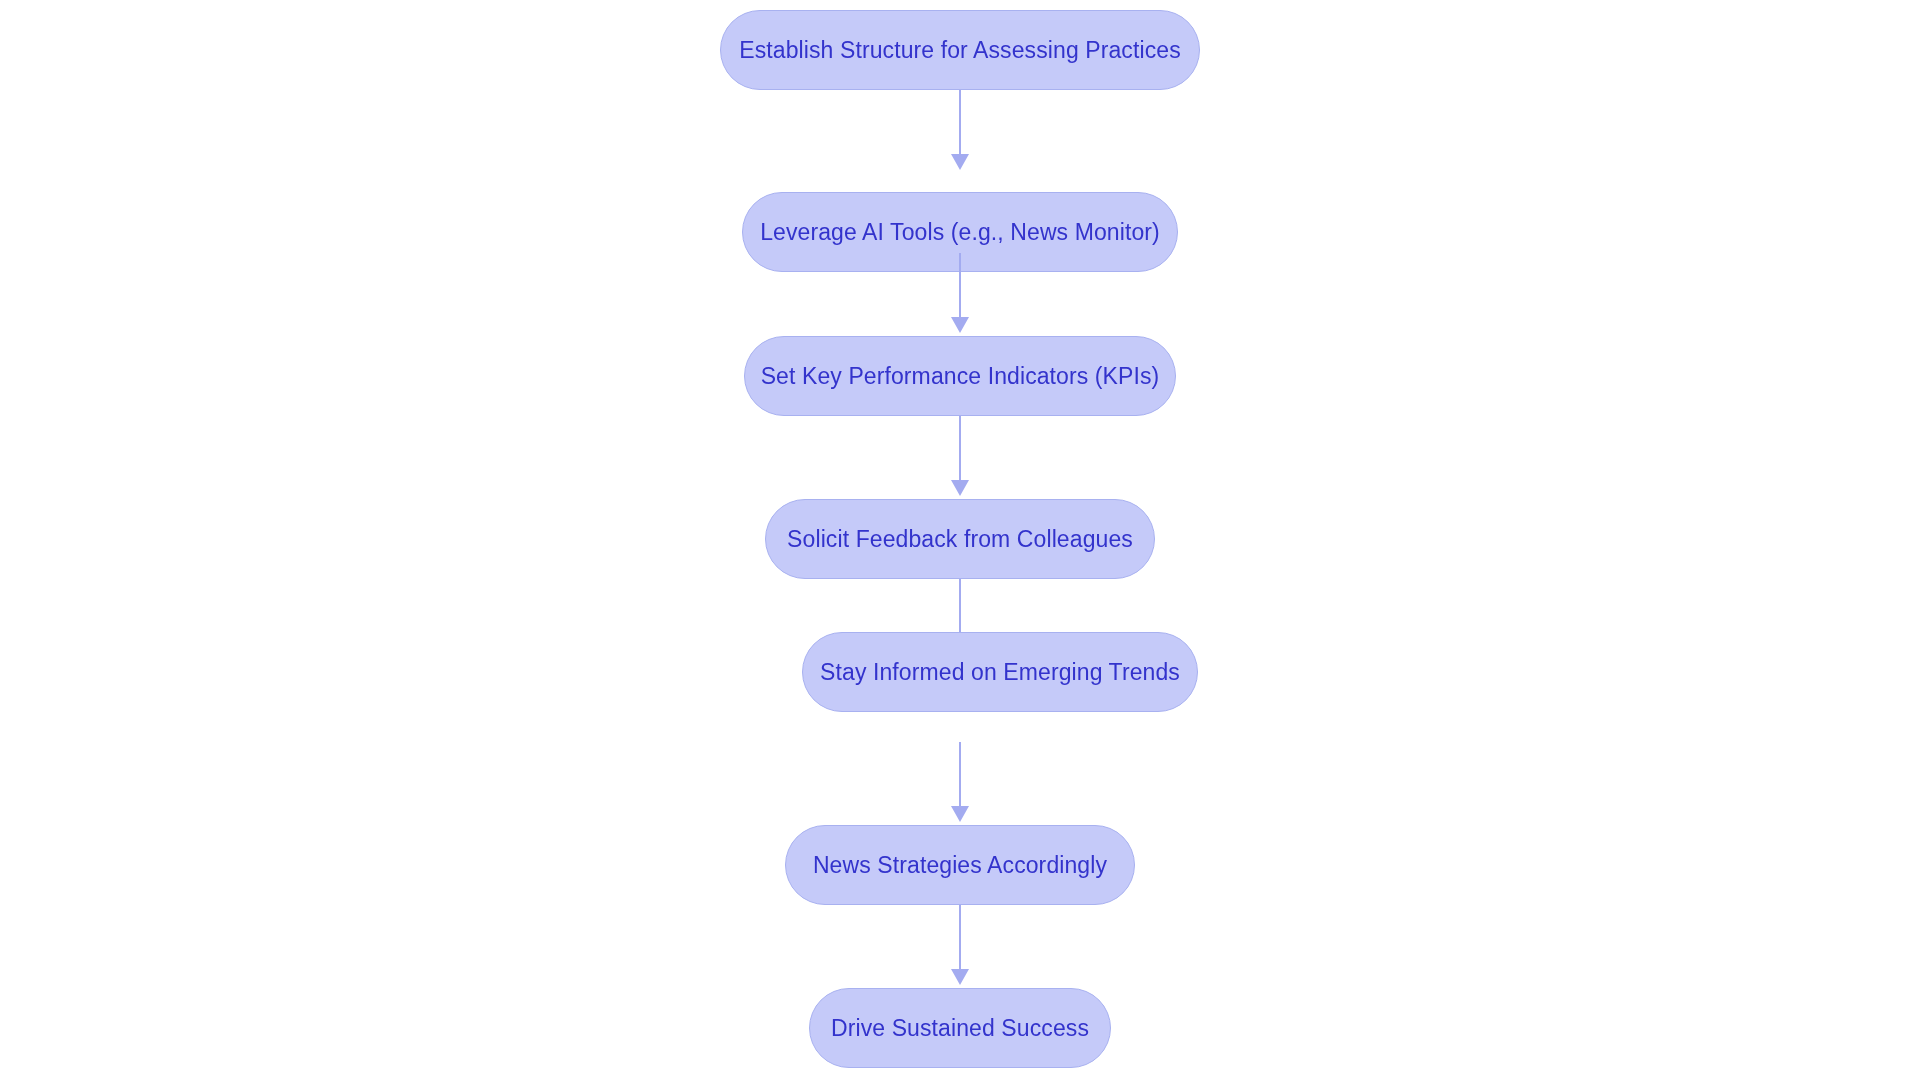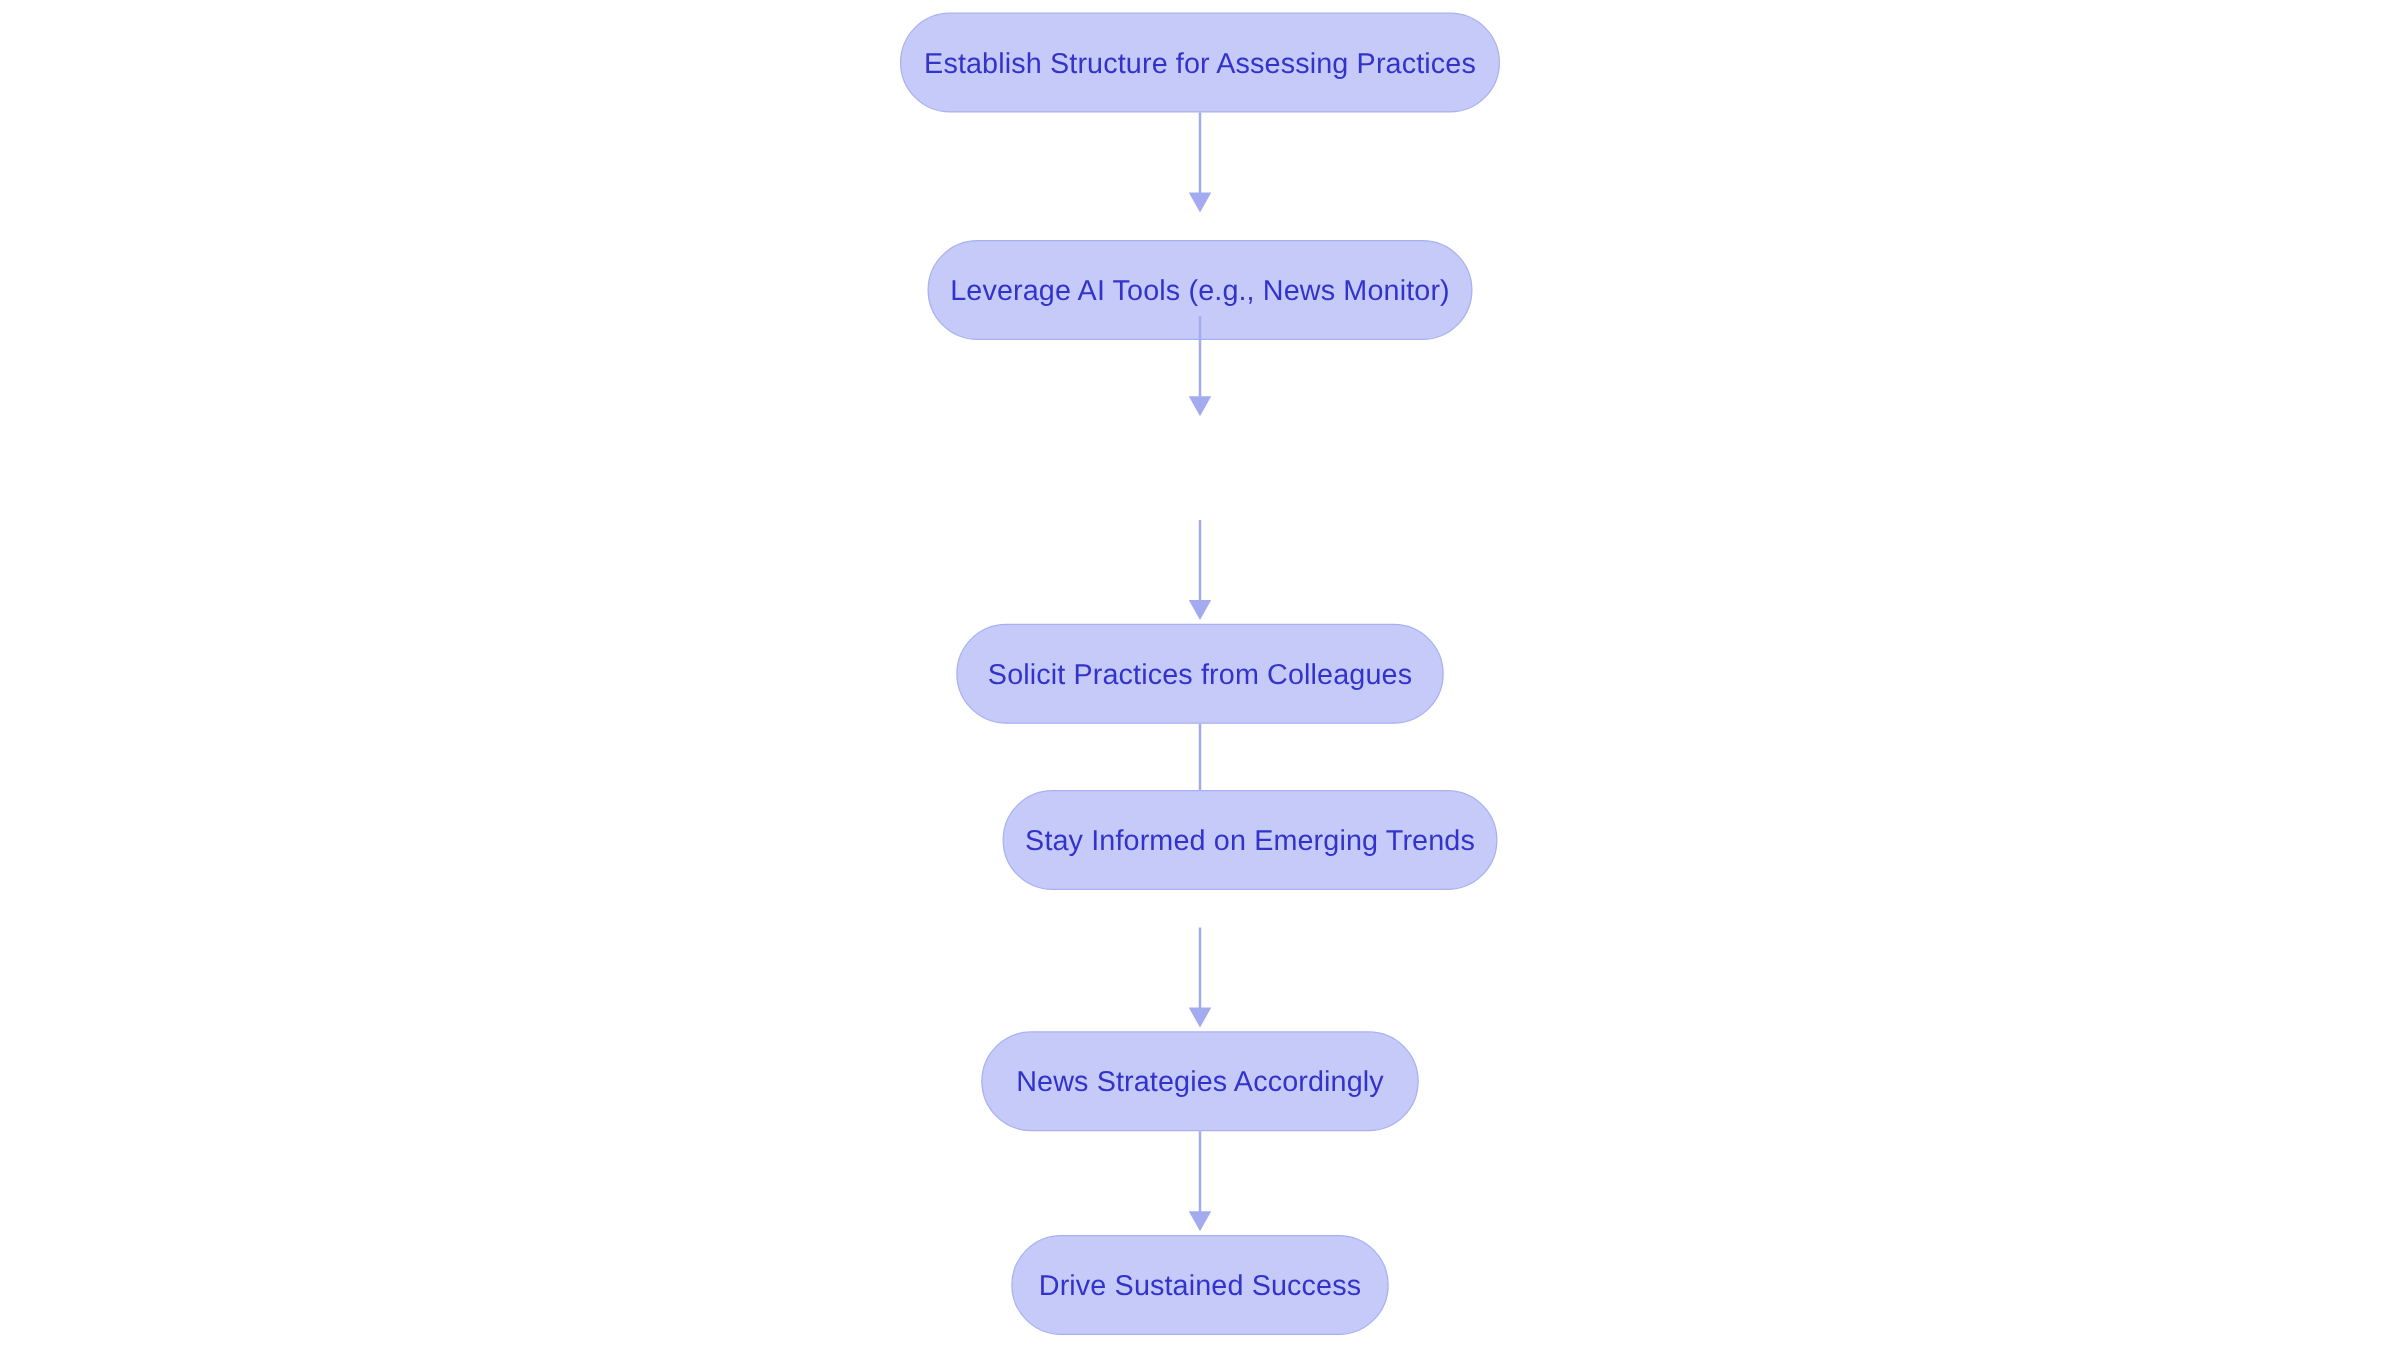--- a/index.html
+++ b/index.html
@@ -112,29 +112,34 @@
       <div class="node-shape" style="width:436px;margin-top:38px;">
         <span class="node-label">Leverage AI Tools (e.g., News Monitor)</span>
       </div>
     </div>
 
     <div class="flow-connector" style="top:253px;">
       <div class="connector-line"></div>
       <div class="connector-arrowhead"></div>
     </div>
 
+    <div class="flow-step" style="top:336px;">
+      <div class="node-shape" style="width:432px;">
+        <span class="node-label">Set Key Performance Indicators (KPIs)</span>
+      </div>
+    </div>
 
     <div class="flow-connector" style="top:416px;">
       <div class="connector-line"></div>
       <div class="connector-arrowhead"></div>
     </div>
 
     <div class="flow-step" style="top:499px;">
       <div class="node-shape" style="width:390px;">
-        <span class="node-label">Solicit Practices from Colleagues</span>
+        <span class="node-label">Solicit Feedback from Colleagues</span>
       </div>
     </div>
 
     <div class="flow-connector" style="top:579px;">
       <div class="connector-line"></div>
       <div class="connector-arrowhead"></div>
     </div>
 
     <div class="flow-step" style="top:632px;margin-left:40px;">
       <div class="node-shape" style="width:396px;">

